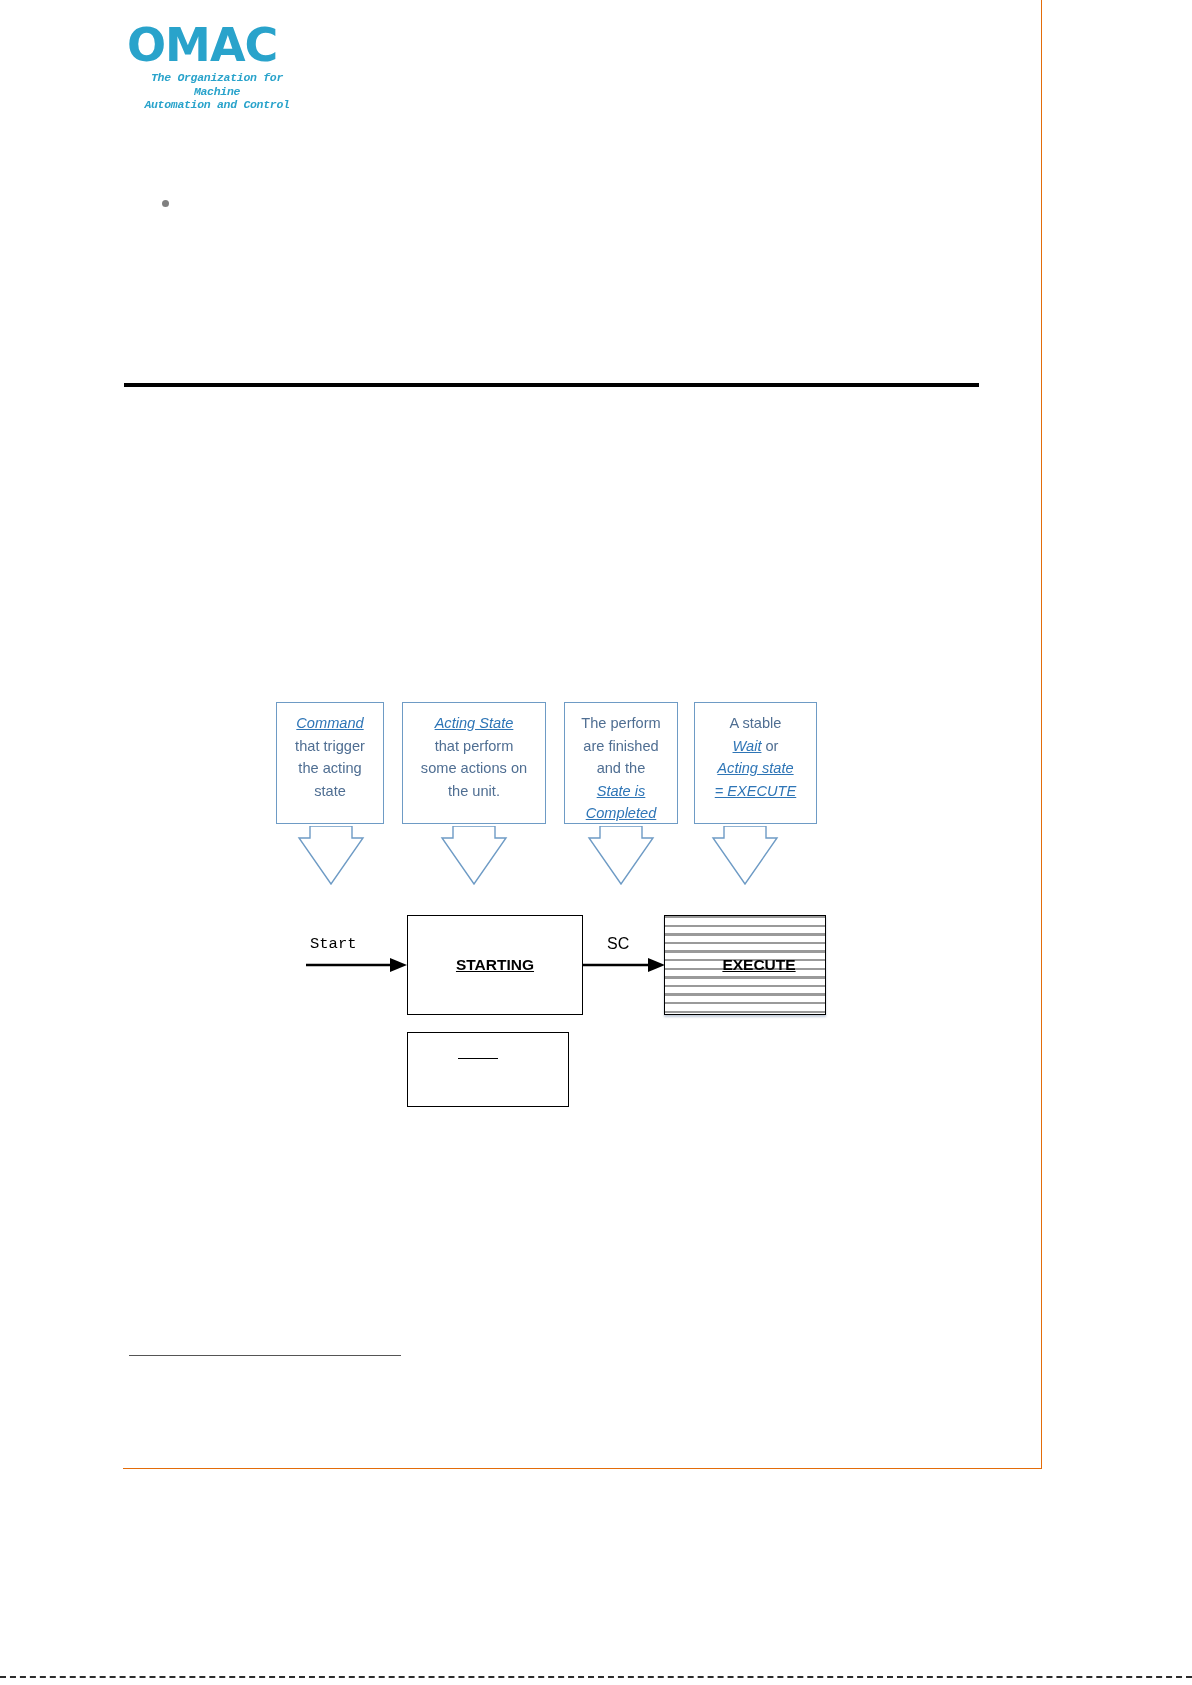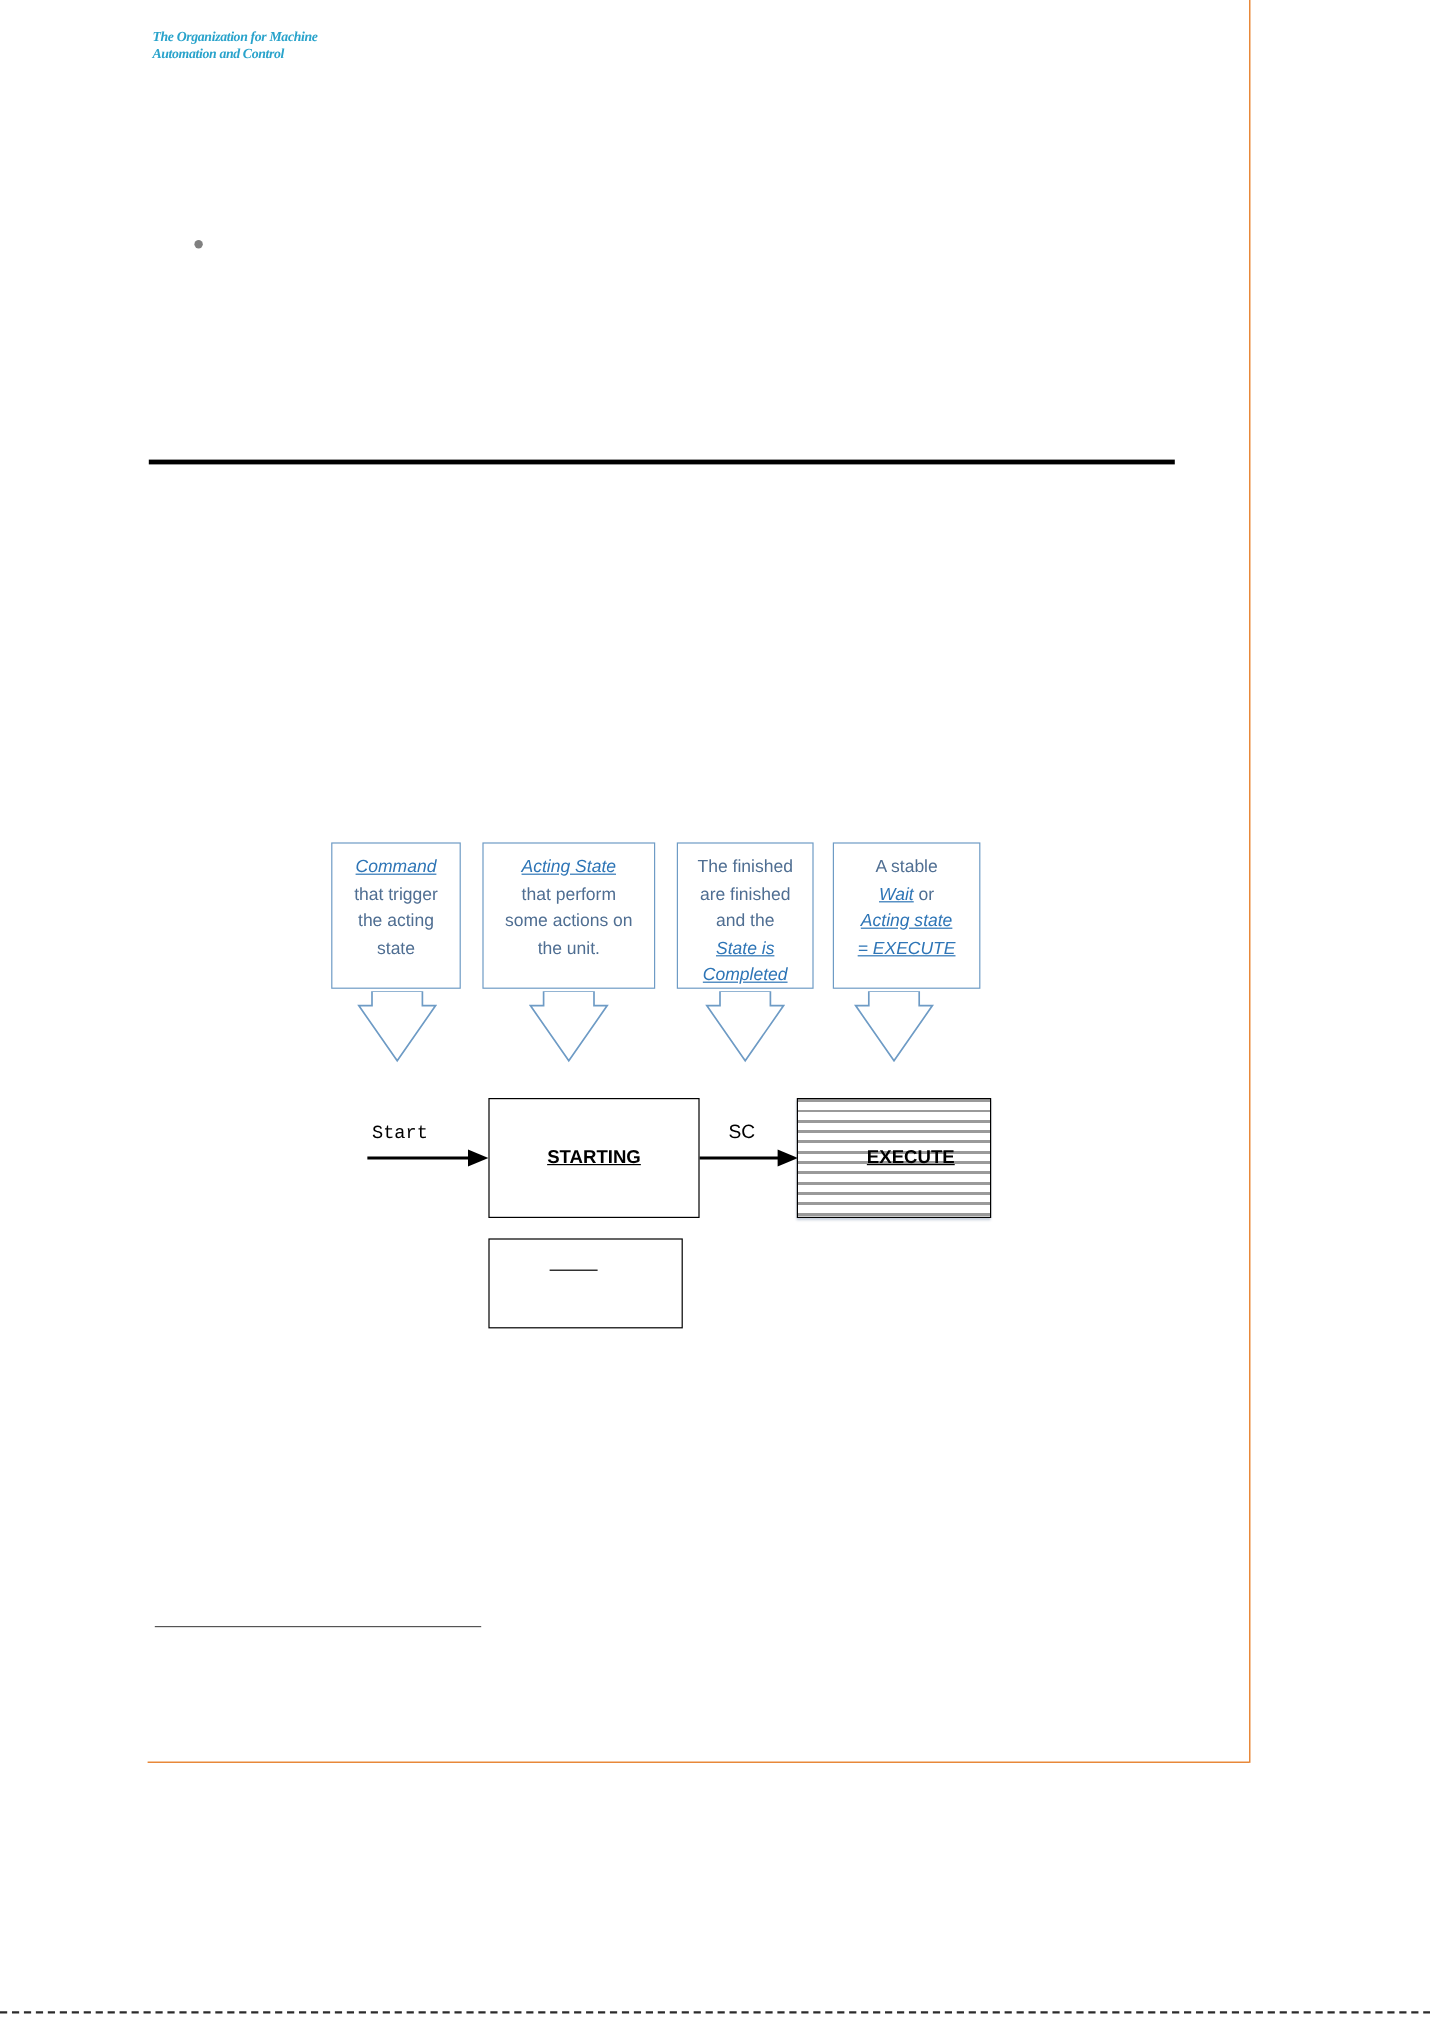--- a/index.html
+++ b/index.html
@@ -31,27 +31,28 @@
   .logo-word{
     font-family:"DejaVu Sans", sans-serif;
     font-weight:bold;
     font-size:46px;
     letter-spacing:-1px;
     color:#29A3CB;
     line-height:46px;
   }
   .logo-tag{
     margin-top:3px;
-    font-family:Liberation Serif, serif;
+    font-family:Liberation Mono, monospace;
     font-style:italic;
     font-weight:bold;
     font-size:11.5px;
     line-height:13.5px;
     color:#29A3CB;
     letter-spacing:-0.3px;
+    text-align:center;
   }
 
   
   .bullet{
     position:absolute;left:162px;top:200px;
     width:7px;height:7px;border-radius:50%;
     background:#808080;
   }
 
   
@@ -148,20 +149,21 @@
 </head>
 <body>
 
 <div class="page">
 
   <div class="border-right"></div>
   <div class="border-bottom"></div>
   <div class="border-dashed-bottom"></div>
 
   <div class="logo">
+    <div class="logo-word">OMAC</div>
     <div class="logo-tag">
       <div>The Organization for Machine</div>
       <div>Automation and Control</div>
     </div>
   </div>
 
   <div class="bullet"></div>
 
   <div class="rule-thick"></div>
   <div class="rule-footnote"></div>
@@ -176,21 +178,21 @@
     </div>
 
     <div class="callout c1">
       <em>Acting State</em><br>
       <span>that perform</span><br>
       <span>some actions on</span><br>
       <span>the unit.</span>
     </div>
 
     <div class="callout c2">
-      <span>The finished</span><br>
+      <span>The perform</span><br>
       <span>are finished</span><br>
       <span>and the</span><br>
       <em>State is</em><br>
       <em>Completed</em>
     </div>
 
     <div class="callout c3">
       <span>A stable</span><br>
       <em>Wait</em><span> or</span><br>
       <em>Acting state</em><br>

